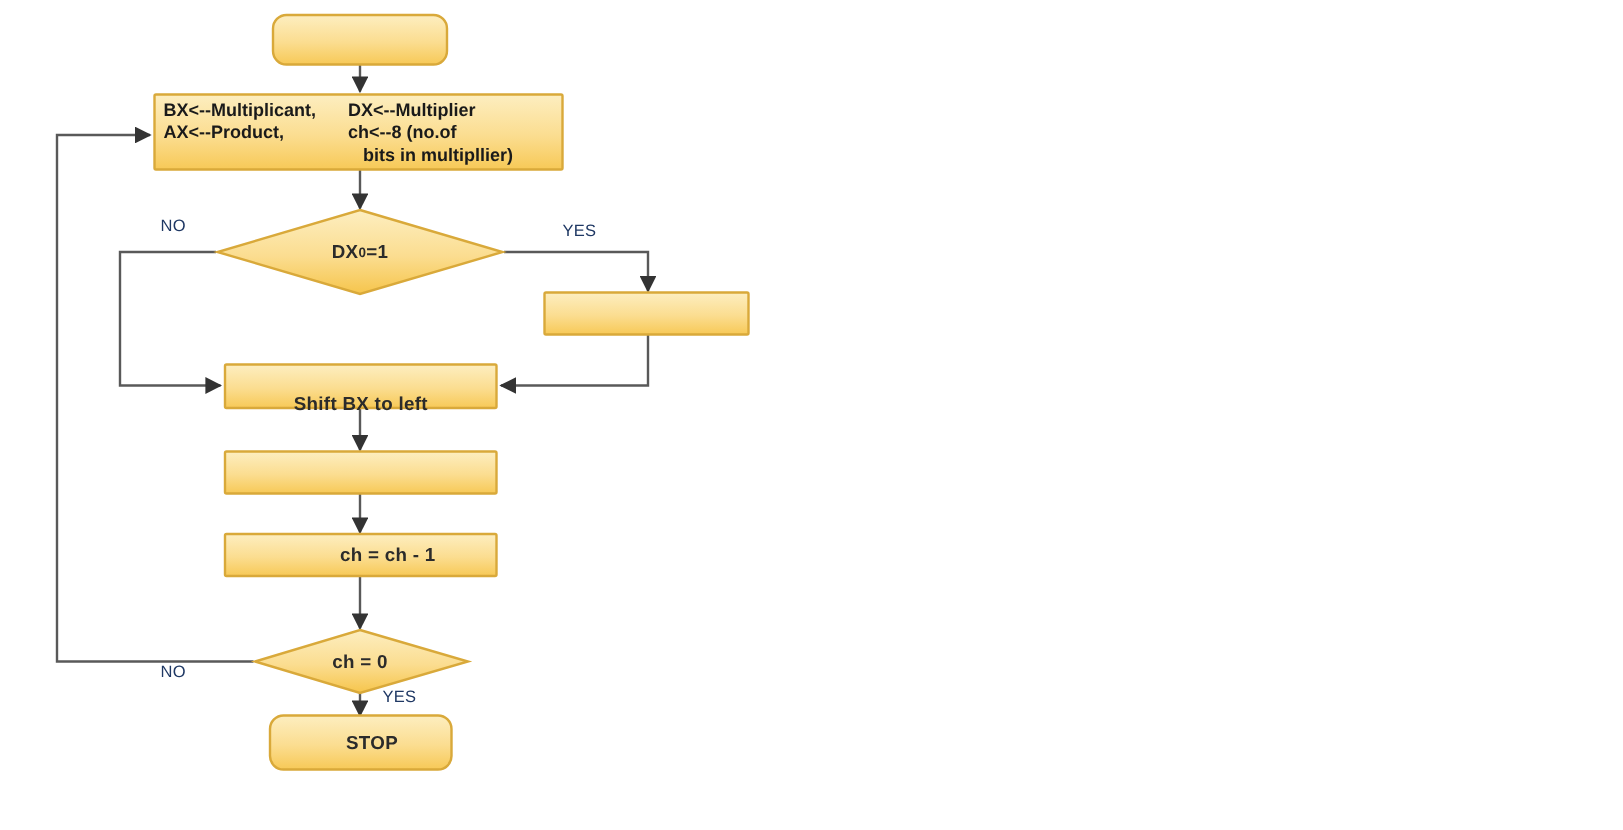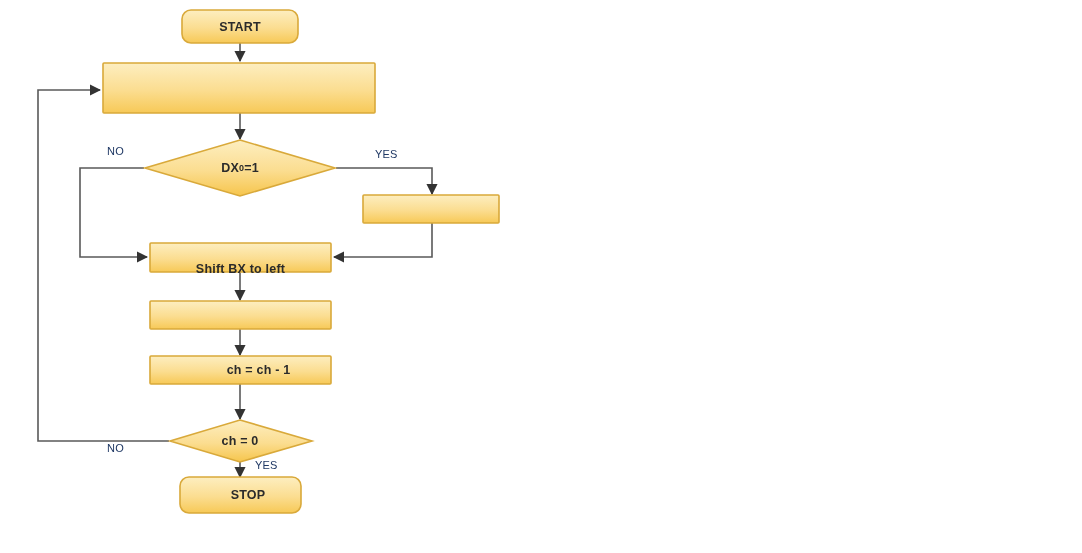--- a/index.html
+++ b/index.html
@@ -112,22 +112,26 @@
 
     <rect x="150" y="301" width="181" height="28" rx="1" ry="1" fill="url(#nodeGrad)" stroke="#d9a93a" stroke-width="1.6"></rect>
 
     <rect x="150" y="356" width="181" height="28" rx="1" ry="1" fill="url(#nodeGrad)" stroke="#d9a93a" stroke-width="1.6"></rect>
 
     <polygon points="240,420 312,441 240,462 170,441" fill="url(#diamondGrad)" stroke="#d9a93a" stroke-width="1.6"></polygon>
 
     <rect x="180" y="477" width="121" height="36" rx="9" ry="9" fill="url(#nodeGrad)" stroke="#d9a93a" stroke-width="1.6"></rect>
   </svg>
 
-  <div class="node-label" style="left:182px; top:10px; width:116px; height:33px;">START</div>
 
+  <div class="init-text init-col-left">BX&lt;--Multiplicant,
+AX&lt;--Product,</div>
+  <div class="init-text init-col-right">DX&lt;--Multiplier
+ch&lt;--8 (no.of
+   bits in multipllier)</div>
 
   <div class="node-label" style="left:190px; top:157px; width:100px; height:22px;">
     <span>DX</span>
       <span class="sub">0</span>
       <span>=1</span>
   </div>
 
 
   <div class="node-label" style="left:150px; top:243px; width:181px; height:29px;margin-top:11px;">Shift BX to left</div>
 

